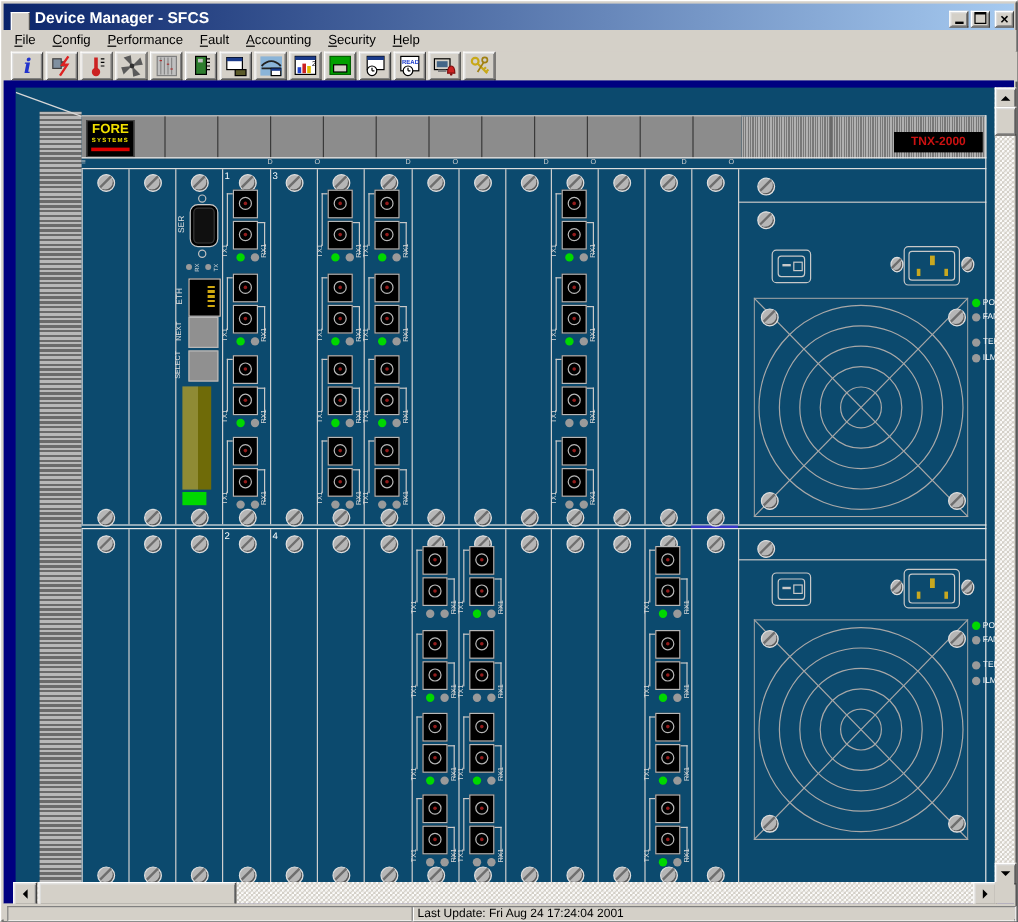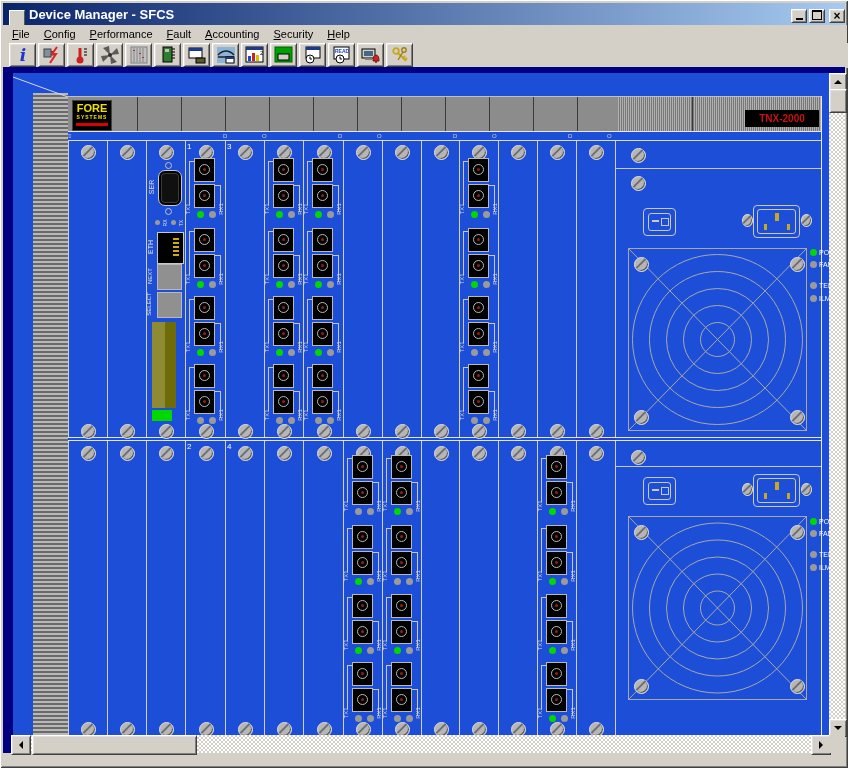--- a/index.html
+++ b/index.html
@@ -16,21 +16,21 @@
   .glyph-min{width:7px;height:2px;background:#000;margin-bottom:2px;}
   .glyph-max{width:8px;height:7px;border:1px solid #000;border-top:2px solid #000;margin-bottom:2px;background:transparent;}
   .glyph-x{font-size:12px;line-height:12px;}
   .menubar{left:3px;top:25px;width:842px;height:18px;background:#d4d0c8;display:flex;align-items:center;padding-left:2px;}
   .mitem{padding:2px 7px;font-size:11px;color:#000;white-space:nowrap;}
   .toolbar{left:3px;top:43px;width:842px;height:25px;background:#d4d0c8;display:flex;align-items:flex-start;padding-left:6px;}
   .tbtn{width:27px;height:24px;margin-right:2px;background:#d4d0c8;border:1px solid;border-color:#fff #404040 #404040 #fff;
         box-shadow:inset 1px 1px 0 #dfdfdf,inset -1px -1px 0 #808080;display:flex;align-items:center;justify-content:center;padding:0;}
   .ticon{width:20px;height:20px;display:block;}
   .client{left:3px;top:67px;width:842px;height:686px;background:#000080;}
-  #chassis{position:absolute;left:10px;top:6px;width:817px;height:662px;background:#1d4ed8;overflow:hidden;}
+  #chassis{position:absolute;left:10px;top:6px;width:817px;height:662px;background:#0c4a6e;overflow:hidden;}
   .screw{position:absolute;width:13px;height:13px;border-radius:50%;background:#b6b6b6;border:1px solid #dedede;box-shadow:inset -1px -1px 0 #5a5a5a;}
   .screw::after{content:"";position:absolute;left:5px;top:-1px;width:2px;height:13px;background:#6e6e6e;transform:rotate(45deg);}
   .screw.sm{width:9px;height:11px;}
   .screw.sm::after{left:3px;height:11px;}
   .checker{background-color:#d4d0c8;background-image:linear-gradient(45deg,#fff 25%,transparent 25%,transparent 75%,#fff 75%),linear-gradient(45deg,#fff 25%,transparent 25%,transparent 75%,#fff 75%);background-size:4px 4px;background-position:0 0,2px 2px;}
   .sbtn{position:absolute;background:#d4d0c8;border:1px solid;border-color:#fff #404040 #404040 #fff;box-shadow:inset 1px 1px 0 #dfdfdf,inset -1px -1px 0 #808080;display:flex;align-items:center;justify-content:center;padding:0;}
   .tri-up{width:0;height:0;border:4px solid transparent;border-bottom:4px solid #000;margin-top:-4px;}
   .tri-dn{width:0;height:0;border:4px solid transparent;border-top:4px solid #000;margin-bottom:-4px;}
   .tri-lf{width:0;height:0;border:4px solid transparent;border-right:4px solid #000;margin-left:-4px;}
   .tri-rt{width:0;height:0;border:4px solid transparent;border-left:4px solid #000;margin-right:-4px;}
@@ -984,13 +984,17 @@
     <div class="sbtn" style="left:0;top:0;width:18px;height:18px;">
         <span class="tri-lf"></span>
       </div>
     <div class="thumb" style="left:21px;top:0;width:163px;height:18px;"></div>
     <div class="sbtn" style="left:800px;top:0;width:18px;height:18px;">
         <span class="tri-rt"></span>
       </div>
   </div>
   <div class="a" style="left:829px;top:735px;width:16px;height:18px;background:#d4d0c8;"></div>
 
+  <div class="a statusbar">
+    <div class="sunken" style="left:3px;width:333px;"></div>
+    <div class="sunken" style="left:340px;width:498px;">Last Update: Fri Aug 24 17:24:04 2001</div>
+  </div>
 </div>
 
 </body></html>

